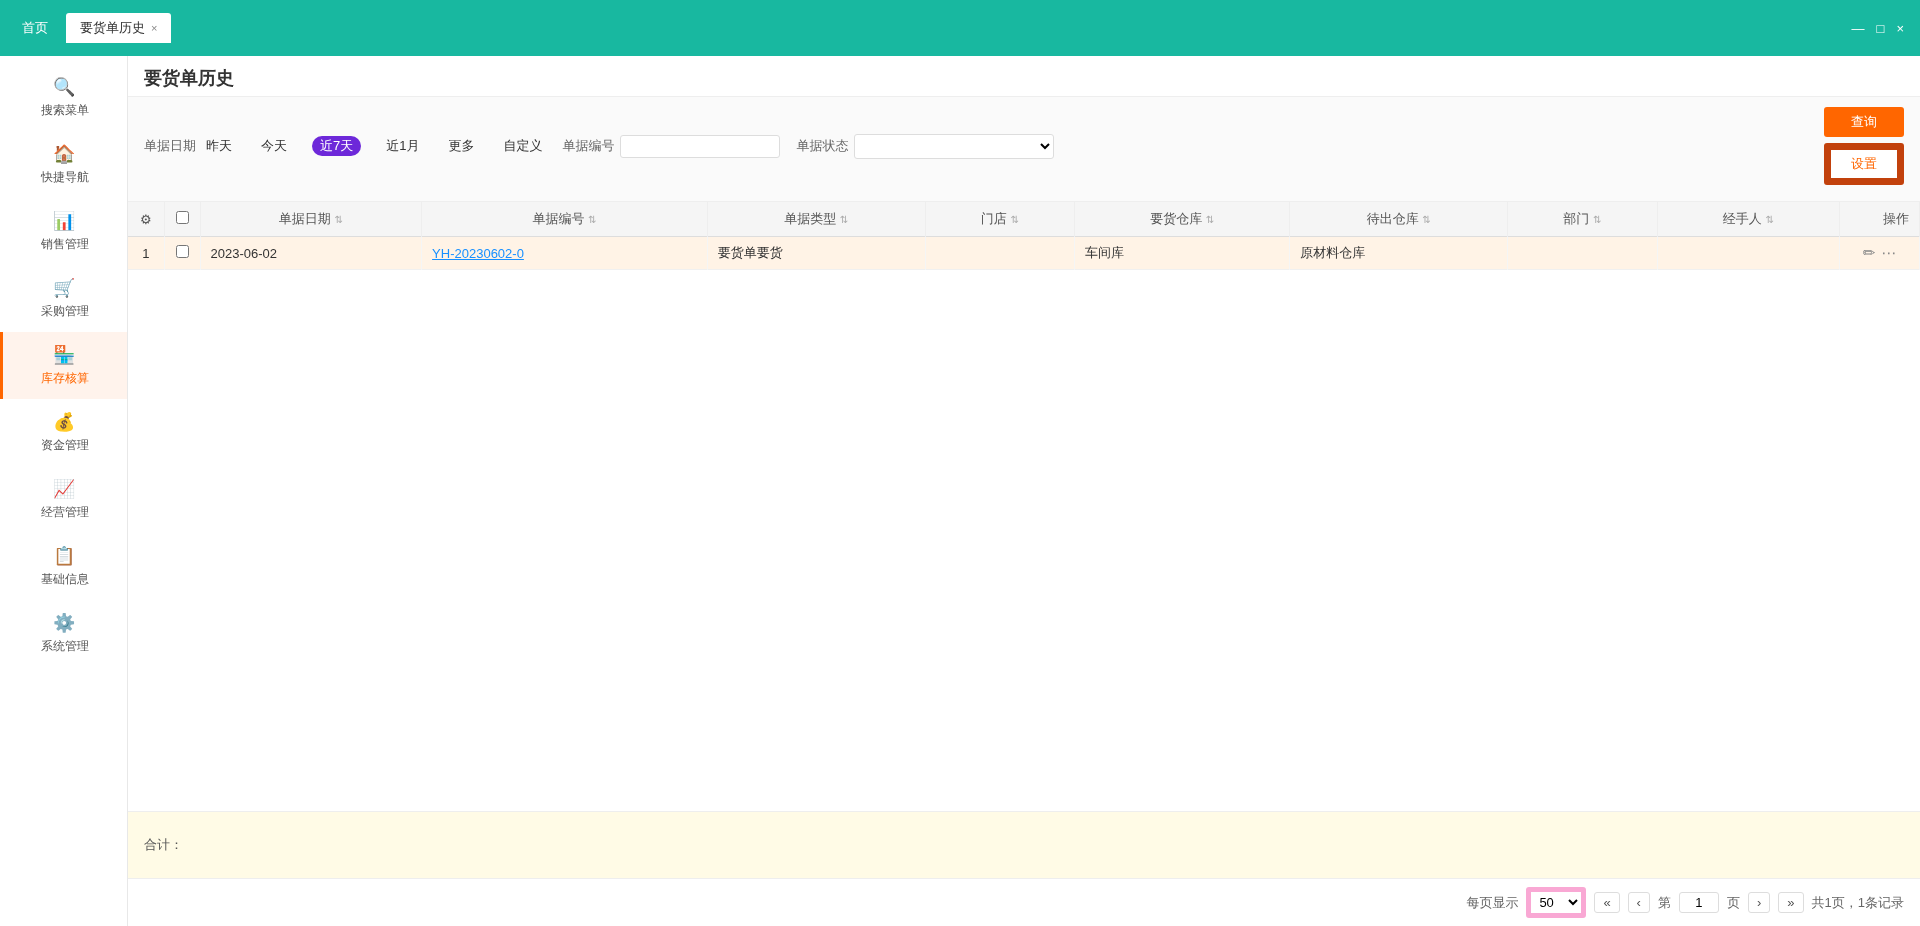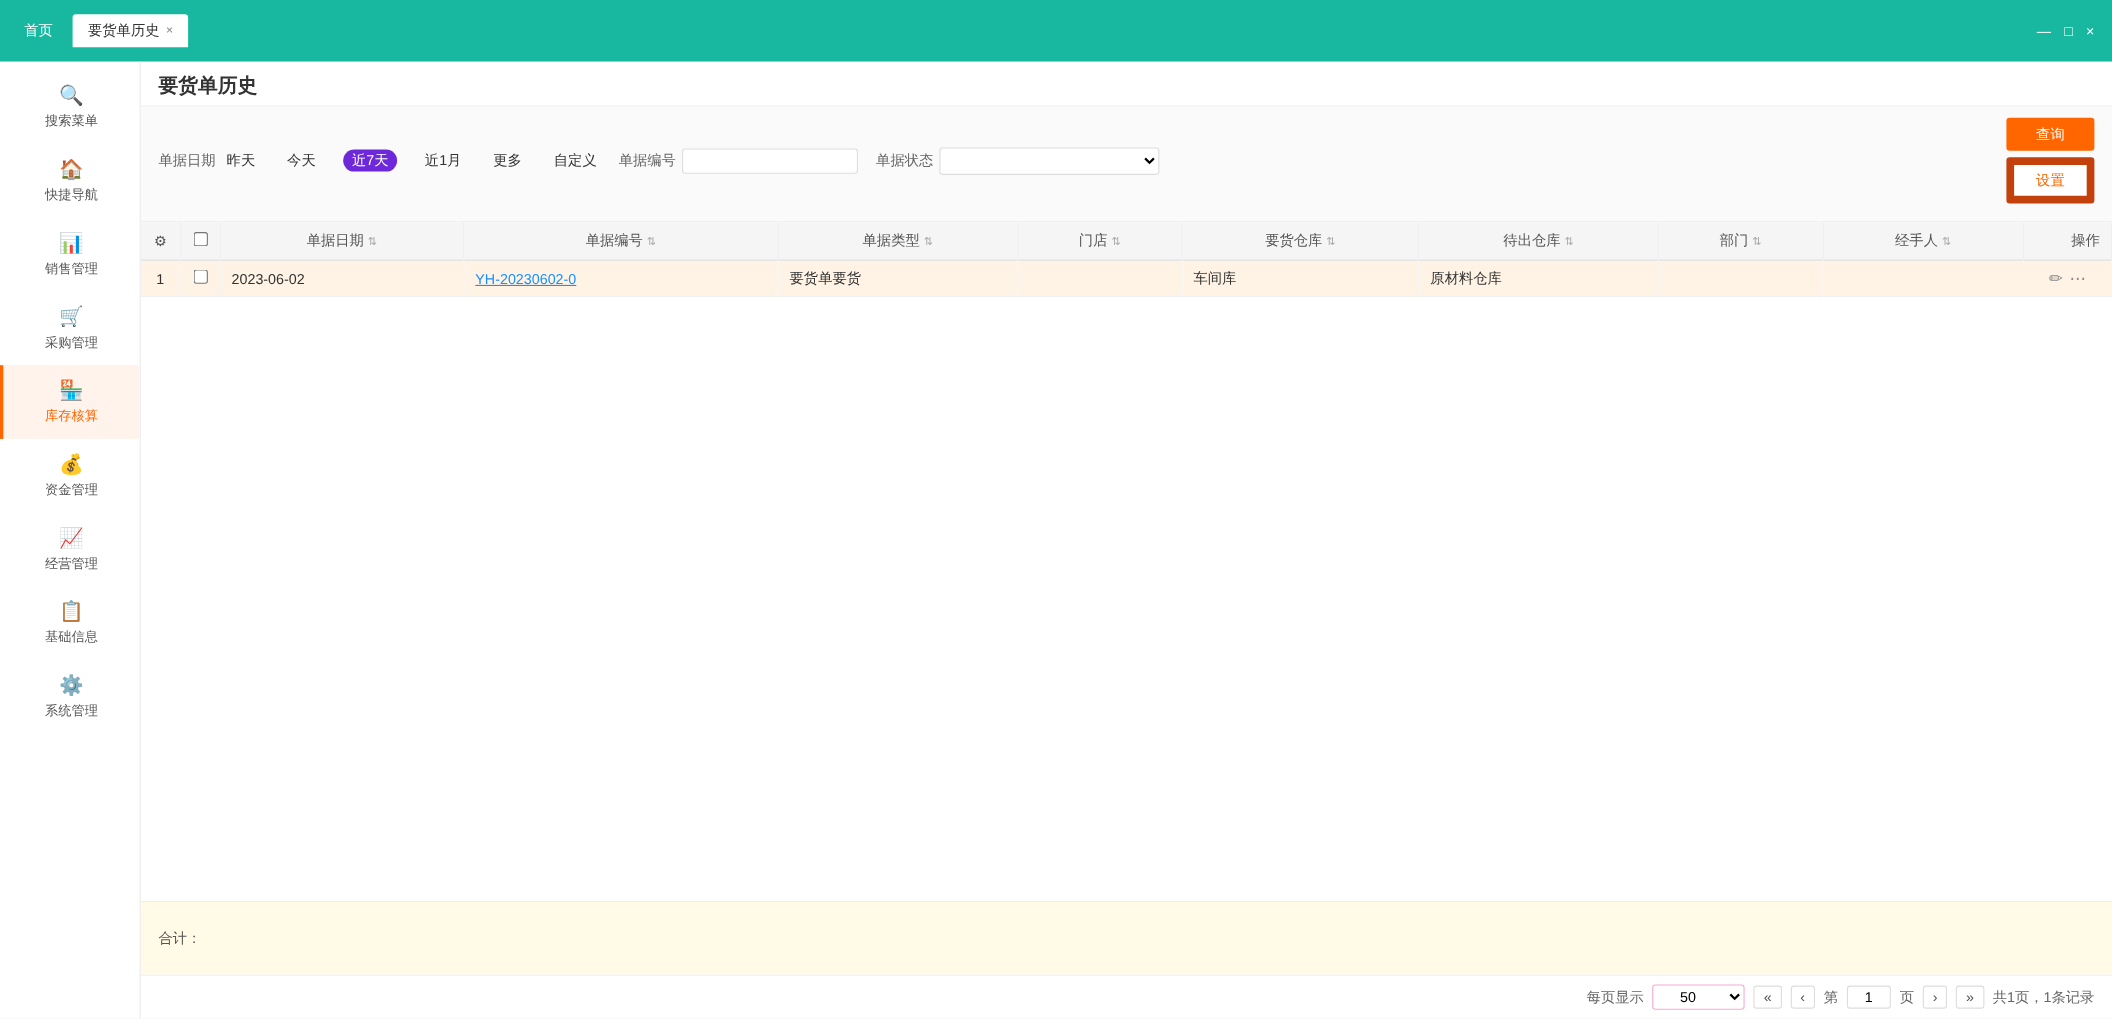--- a/index.html
+++ b/index.html
@@ -310,23 +310,23 @@
       display: flex;
       align-items: center;
       justify-content: flex-end;
       padding: 8px 16px;
       gap: 8px;
       border-top: 1px solid #eee;
       background: #fff;
     }
     .pagination-label { color: #666; font-size: 13px; }
     .page-size-select {
-      border: 1px solid #f9a8d4;
-      border-radius: 3px;
-      padding: 2px 20px;
+      border: 5px solid #f9a8d4;
+      border-radius: 3px;
+      padding: 2px 4px;
       font-size: 13px;
       background: #fff;
     }
     .page-btn {
       border: 1px solid #ddd;
       background: #fff;
       border-radius: 3px;
       padding: 2px 8px;
       cursor: pointer;
       font-size: 13px;

